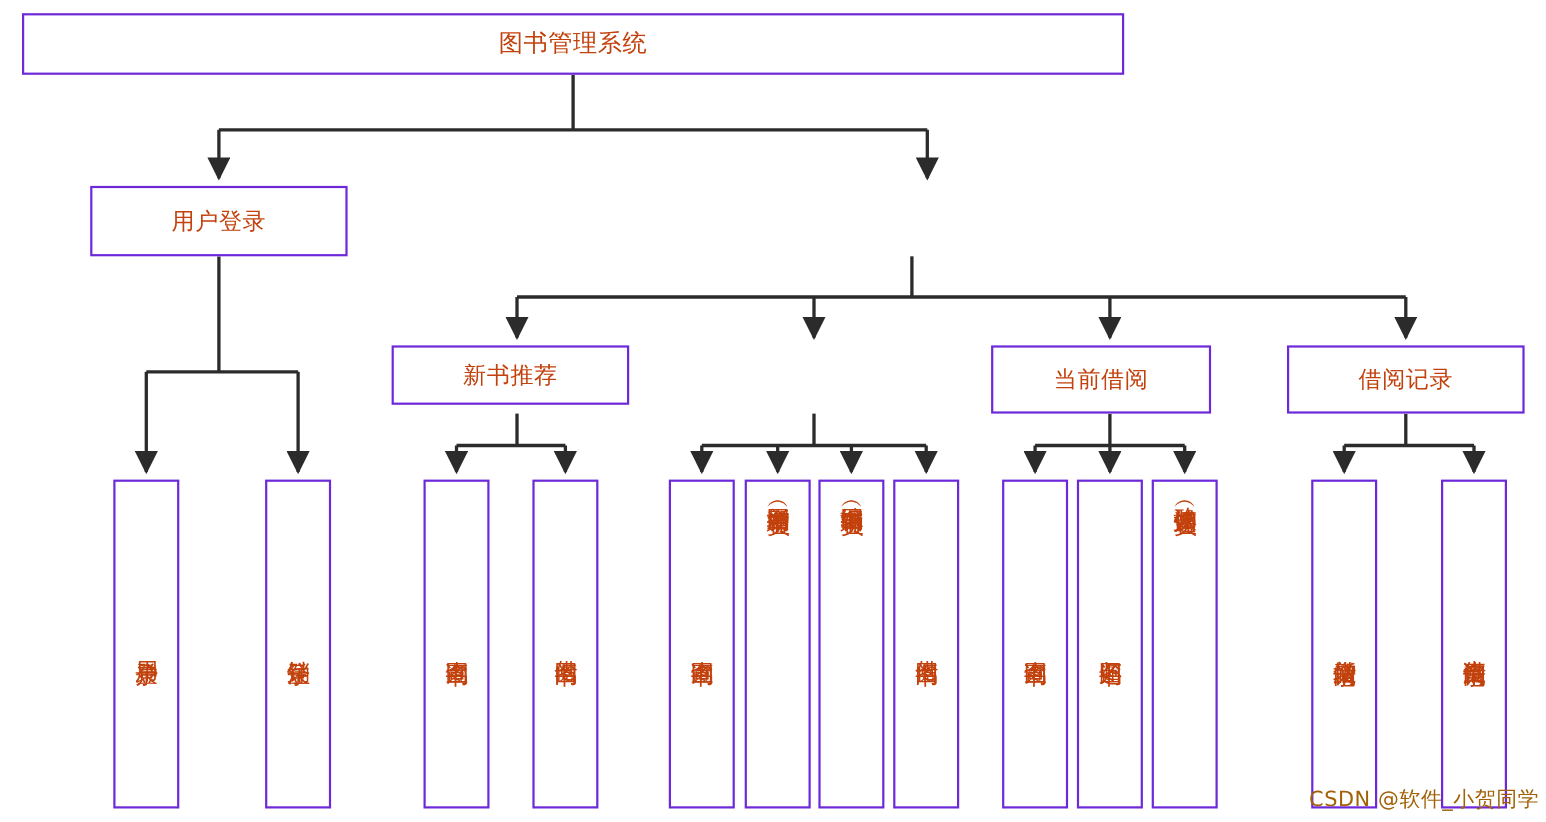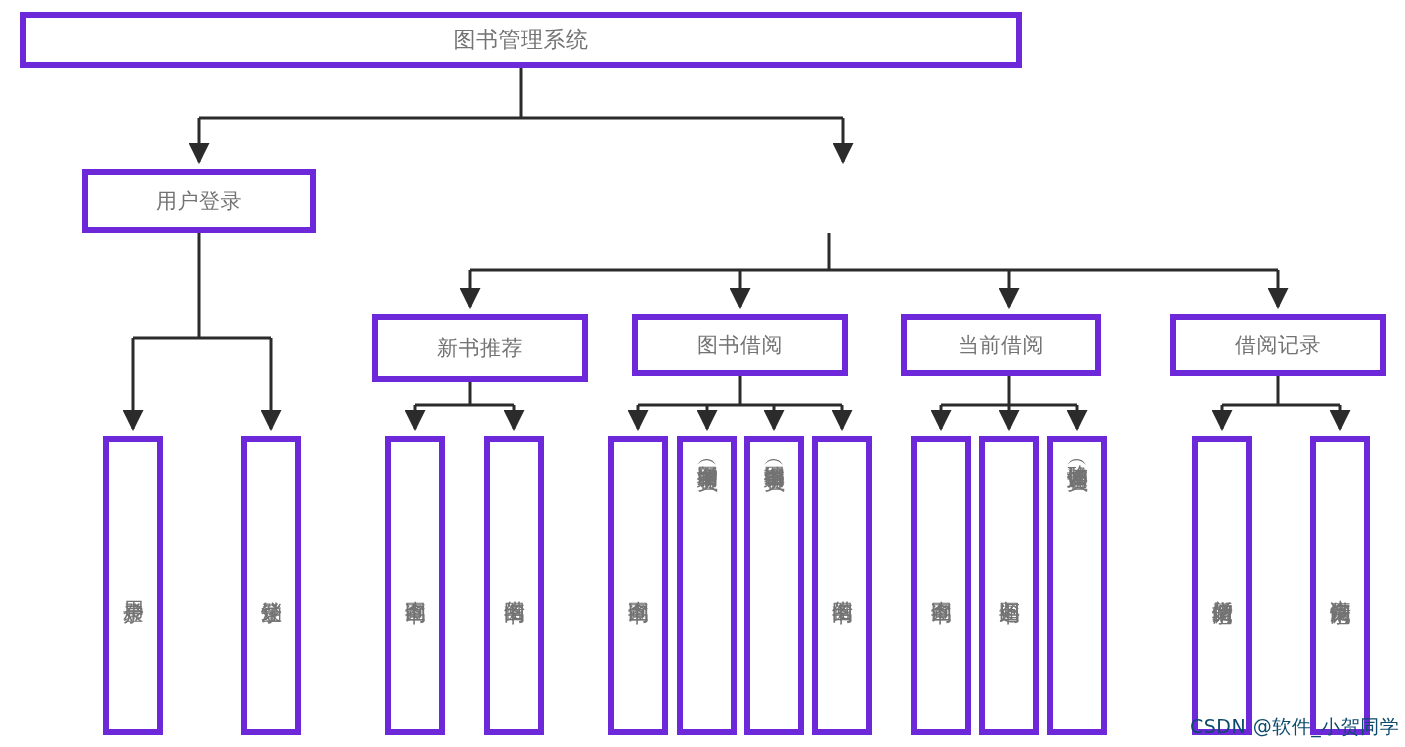--- a/index.html
+++ b/index.html
@@ -21,25 +21,25 @@
     position: absolute;
     left: 0;
     top: 0;
     width: 1405px;
     height: 747px;
   }
   .node {
     position: absolute;
     box-sizing: border-box;
     background: #ffffff;
-    border: 6px solid #6d28d9;
+    border: 2px solid #6d28d9;
     display: flex;
     align-items: center;
     justify-content: center;
-    color: #737373;
+    color: #c2410c;
   }
   .node-label {
     display: block;
     text-align: center;
     line-height: 1.15;
     white-space: nowrap;
   }
   .node.horiz .node-label {
     font-size: 21px;
     letter-spacing: 0.5px;
@@ -61,21 +61,21 @@
     white-space: normal;
     max-height: 100%;
   }
   .node.vert.short {
     align-items: center;
     padding-top: 0;
   }
   .watermark {
     position: absolute;
     font-size: 19px;
-    color: #0c4a6e;
+    color: #a16207;
     white-space: nowrap;
     letter-spacing: 0.5px;
     pointer-events: none;
   }
 </style>
 </head>
 <body>
 
 <div id="canvas">
 
@@ -130,25 +130,22 @@
   </svg>
 
   <div class="node horiz root" style="left:20px; top:12px; width:1002px; height:56px;">
     <span class="node-label">图书管理系统</span>
   </div>
 
   <div class="node horiz" style="left:82px; top:169px; width:234px; height:64px;">
     <span class="node-label">用户登录</span>
   </div>
 
-  <div class="node horiz" style="left:372px; top:314px; width:216px; height:68px;">
+  <div class="node horiz" style="left:356px; top:314px; width:216px; height:54px;">
     <span class="node-label">新书推荐</span>
-  </div>
-  <div class="node horiz" style="left:632px; top:314px; width:216px; height:62px;">
-    <span class="node-label">图书借阅</span>
   </div>
   <div class="node horiz" style="left:901px; top:314px; width:200px; height:62px;">
     <span class="node-label">当前借阅</span>
   </div>
   <div class="node horiz" style="left:1170px; top:314px; width:216px; height:62px;">
     <span class="node-label">借阅记录</span>
   </div>
 
   <div class="node vert short" style="left:103px; top:436px; width:60px; height:299px;">
     <span class="node-label">用户登录</span>

